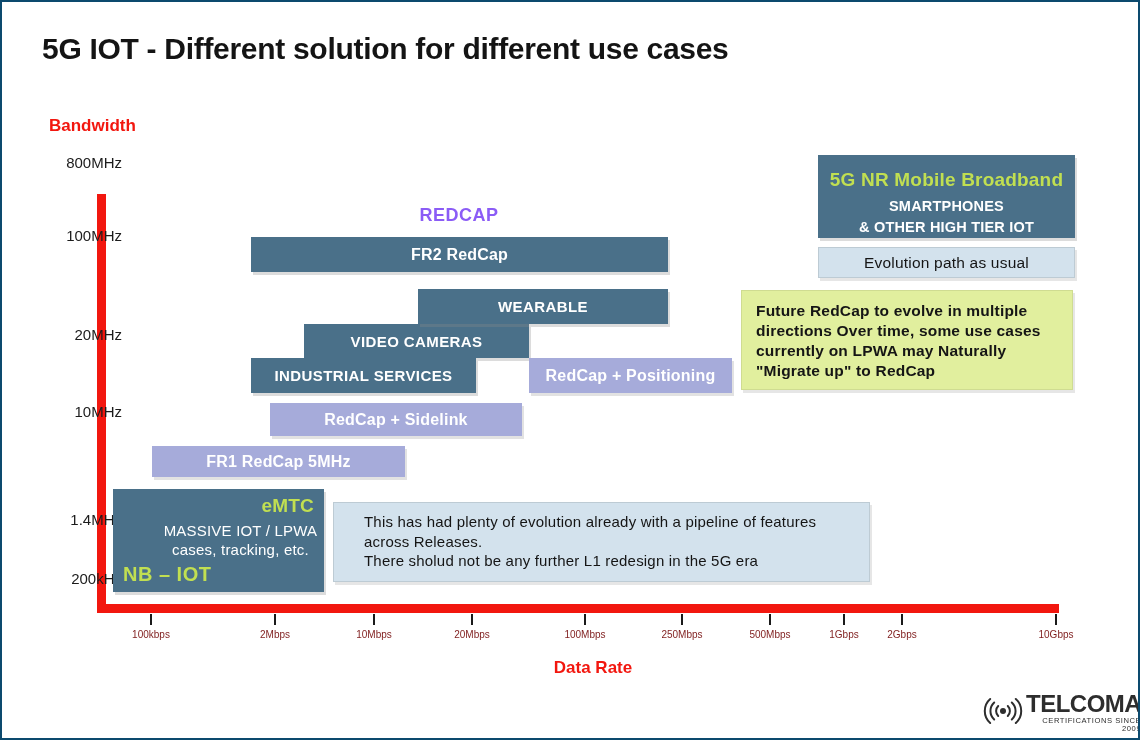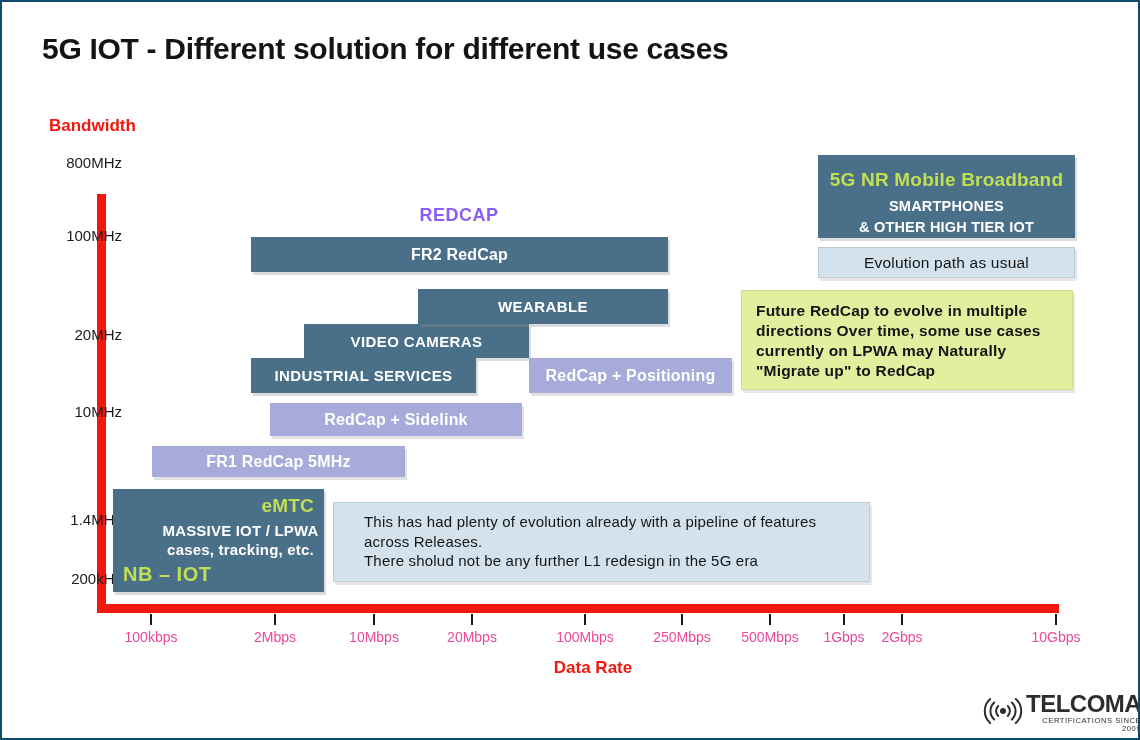--- a/index.html
+++ b/index.html
@@ -19,21 +19,21 @@
   .y-axis-title{left:47px;top:114px;}
   .x-axis-title{left:591px;top:656px;transform:translateX(-50%);}
   .y-tick-label{
     position:absolute;left:16px;width:88px;text-align:right;font-size:15px;
     color:#1c1c1c;white-space:nowrap;margin-left:16px;
   }
   .x-tick{position:absolute;top:612px;width:0;}
   .x-tick .mark{position:absolute;left:-1px;top:0;width:2px;height:11px;background:#1a1a1a;}
   .x-tick .lbl{
     position:absolute;top:15px;left:0;transform:translateX(-50%);
-    font-size:14px;color:#ec4899;white-space:nowrap;
+    font-size:10px;color:#7f1d1d;white-space:nowrap;
   }
   .group-heading{
     position:absolute;left:457px;top:203px;transform:translateX(-50%);
     color:#8b5cf6;font-size:18px;font-weight:bold;letter-spacing:.5px;white-space:nowrap;
   }
   .box{
     position:absolute;display:flex;align-items:center;justify-content:center;
     box-sizing:border-box;font-size:16px;font-weight:bold;color:#fff;
     text-align:center;letter-spacing:.2px;
   }
@@ -46,21 +46,21 @@
   .yellow{
     background:#e1ef9e;color:#151515;font-weight:bold;
     border:1px solid rgba(0,0,0,.08);box-shadow:2px 3px 0 rgba(140,140,140,.22);
   }
   .caps{font-size:15px;letter-spacing:.4px;}
   .mbb{flex-direction:column;gap:2px;padding-top:12px;}
   .mbb-title{color:#c1df51;font-size:19px;font-weight:bold;margin-bottom:4px;}
   .mbb-line{font-size:14.5px;font-weight:bold;line-height:1.3;}
   .emtc-box{display:block;}
   .emtc-tag{position:absolute;top:6px;right:10px;color:#c1df51;font-size:19px;font-weight:bold;}
-  .emtc-mid{position:absolute;top:33px;left:0;right:0;text-align:center;font-size:15px;font-weight:bold;line-height:1.25;padding-left:44px;}
+  .emtc-mid{position:absolute;top:33px;left:0;right:0;text-align:center;font-size:15px;font-weight:normal;line-height:1.25;padding-left:44px;}
   .nbiot-tag{position:absolute;bottom:6px;left:10px;color:#c1df51;font-size:20px;font-weight:bold;letter-spacing:.5px;}
   .note{display:block;font-size:15px;line-height:1.3;text-align:left;}
   .note p{margin:0;}
   .future-note{padding:10px 14px;font-size:15.5px;}
   .emtc-note{padding:9px 30px;}
   .logo{position:absolute;left:981px;top:690px;display:flex;align-items:flex-end;gap:3px;}
   .logo-text{display:flex;flex-direction:column;line-height:1;}
   .brand{font-size:24px;font-weight:800;letter-spacing:-0.5px;color:#2d2d2d;}
   .tagline{font-size:7.6px;letter-spacing:.55px;color:#2d2d2d;margin-top:1px;text-align:right;}
 </style>

